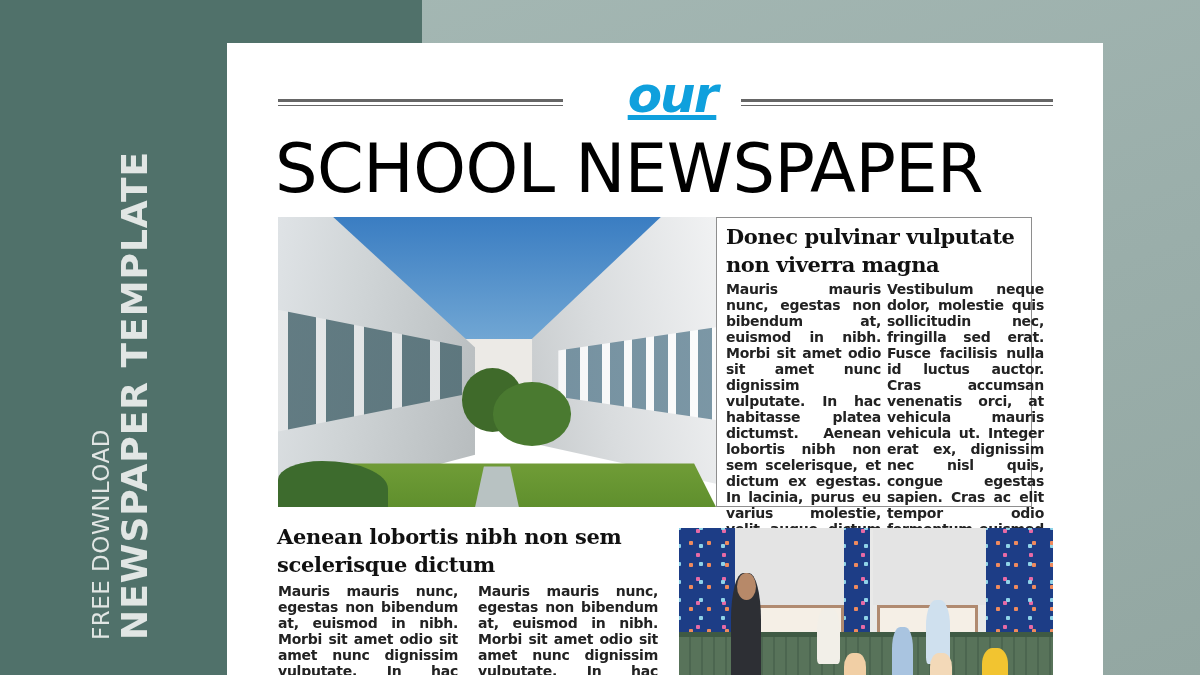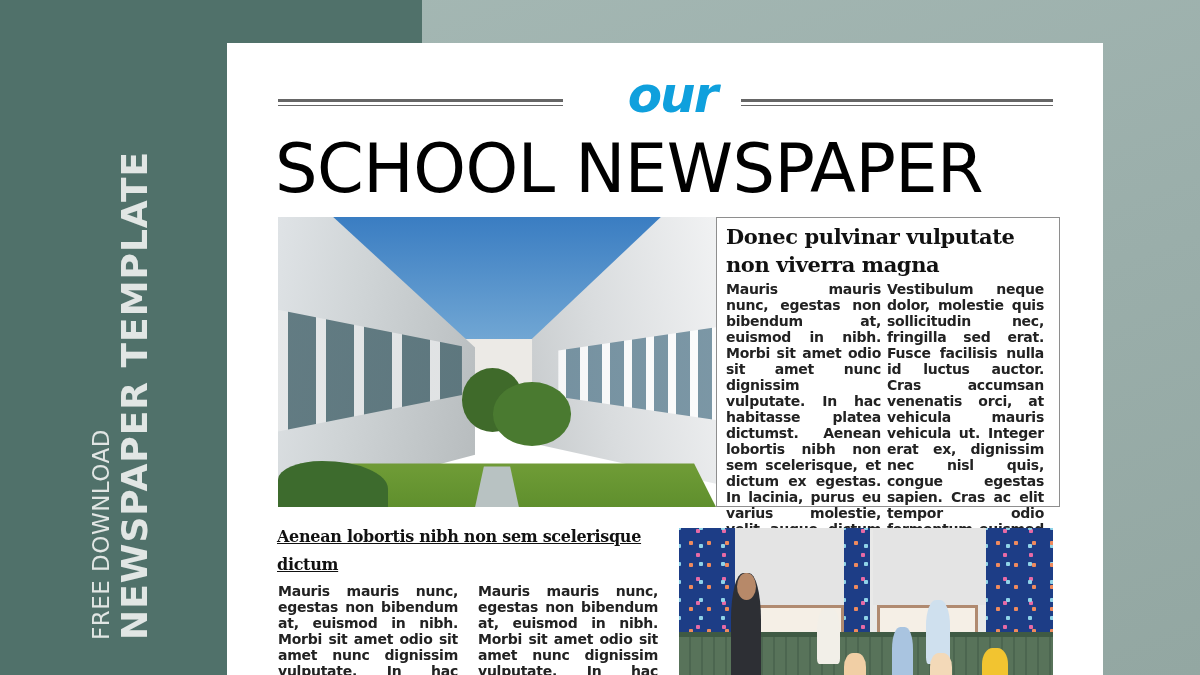--- a/index.html
+++ b/index.html
@@ -32,21 +32,21 @@
   }
   .masthead-rule {
     position: absolute; height: 7px;
     border-top: 3px solid #666666; border-bottom: 1px solid #666666;
   }
   .rule-left { left: 51px; top: 56px; width: 285px; }
   .rule-right { left: 514px; top: 56px; width: 312px; }
   .our {
     position: absolute; left: 380px; top: 22px; width: 130px; text-align: center;
     font-family: "DejaVu Sans", sans-serif; font-style: italic; font-weight: bold;
-    font-size: 50px; color: #0fa0dd; letter-spacing: -2px; line-height: 60px;
+    font-size: 50px; color: #0fa0dd; letter-spacing: -2px; line-height: 60px; text-decoration: underline;
   }
   .title {
     position: absolute; left: 48px; top: 86px; width: 790px;
     font-family: "DejaVu Sans", sans-serif; font-size: 68px; font-weight: normal;
     color: #000; letter-spacing: -0.5px; line-height: 80px; white-space: nowrap;
     transform: scaleX(0.985); transform-origin: left center;
   }
   .photo {
     position: absolute; overflow: hidden;
   }
@@ -72,40 +72,40 @@
   .court-lawn { position:absolute; left:0; bottom:0; width:100%; height:25%;
     background: linear-gradient(180deg, #7a9a3e 0%, #6d9a35 50%, #5f8f2d 100%);
     clip-path: polygon(5% 40%, 95% 40%, 100% 100%, 0 100%); }
   .court-tree1 { position:absolute; left:42%; top:52%; width:14%; height:22%; border-radius:50%; background:#3f6a2a; }
   .court-tree2 { position:absolute; left:49%; top:57%; width:18%; height:22%; border-radius:50%; background:#4a7a30; }
   .court-pool { position:absolute; left:45%; bottom:0; width:10%; height:14%; background:#b8c2c2;
     clip-path: polygon(20% 0, 80% 0, 100% 100%, 0 100%); }
   .court-bush { position:absolute; left:0; bottom:0; width:25%; height:16%; background:#3d6b2d; border-radius: 40% 60% 0 0; }
 
   .article-box {
-    position: absolute; left: 489px; top: 174px; width: 344px; height: 290px;
+    position: absolute; left: 489px; top: 174px; width: 316px; height: 290px;
     border: 1.5px solid #8e8e8e;
   }
   .headline {
     font-family: "DejaVu Serif", serif; font-weight: bold; color: #111;
   }
   .box-headline {
     position: absolute; left: 9px; top: 5px; width: 322px;
     font-size: 21px; line-height: 28px; letter-spacing: -0.4px;
   }
   .body-text {
     font-family: "DejaVu Sans", sans-serif; font-size: 14px; line-height: 16px;
     color: #222; text-align: justify; letter-spacing: -0.25px; font-weight: bold;
   }
   .box-col1 { position: absolute; left: 9px; top: 63px; width: 155px; }
   .box-col2 { position: absolute; left: 170px; top: 63px; width: 157px; }
 
   .headline2 {
     position: absolute; left: 50px; top: 480px; width: 380px;
-    font-size: 16px; line-height: 28px; letter-spacing: -0.3px; text-decoration: underline;
+    font-size: 21px; line-height: 28px; letter-spacing: -0.3px;
   }
   .bottom-col1 { position: absolute; left: 51px; top: 540px; width: 180px; }
   .bottom-col2 { position: absolute; left: 251px; top: 540px; width: 180px; }
 
   .photo-class {
     left: 452px; top: 485px; width: 374px; height: 160px; background:#e9e9e8;
   }
   .cls-wall-l { position:absolute; left:0; top:0; width:15%; height:68%; background:#1d3d86; }
   .cls-wall-m { position:absolute; left:44%; top:0; width:7%; height:68%; background:#1d3d86; }
   .cls-wall-r { position:absolute; right:0; top:0; width:18%; height:68%; background:#1d3d86; }

